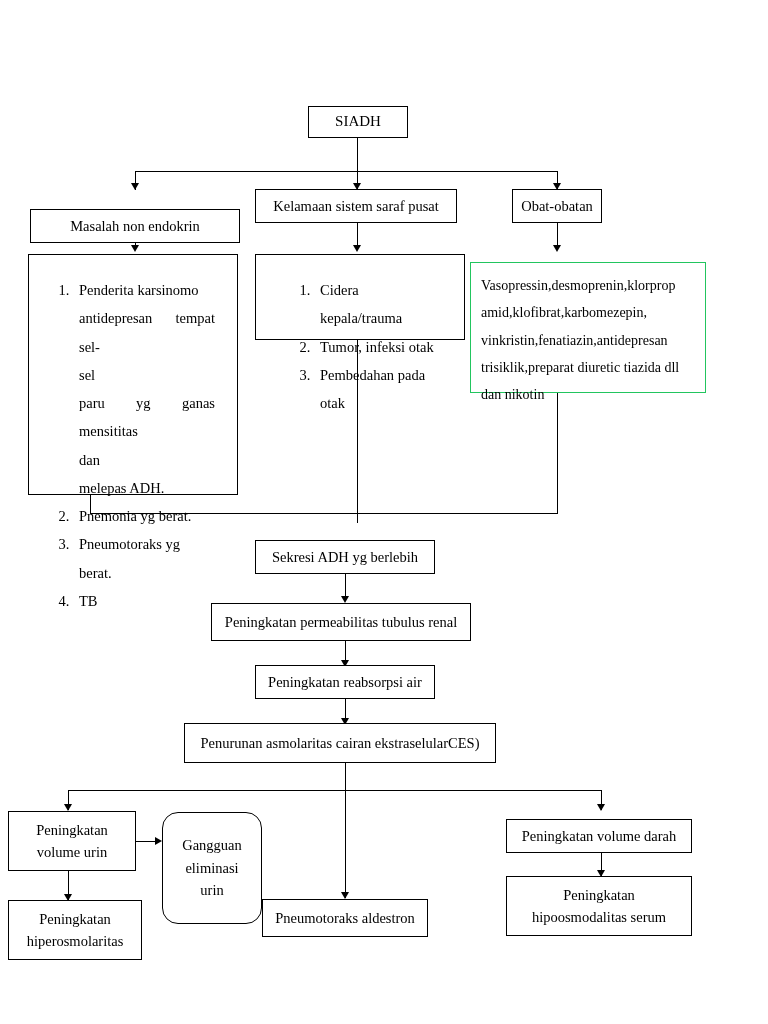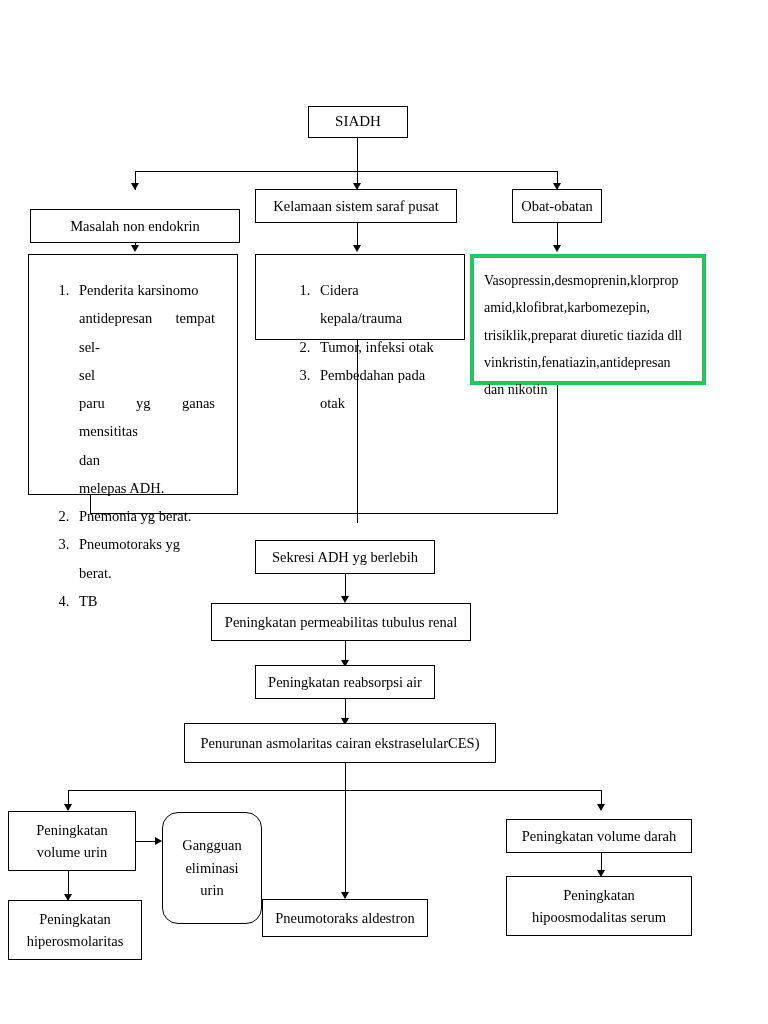--- a/index.html
+++ b/index.html
@@ -60,25 +60,26 @@
     display: block;
   }
   .listbox.just ol li .jline {
     display: block;
     text-align: justify;
     text-align-last: justify;
   }
   .plainbox {
     position: absolute;
     box-sizing: border-box;
-    border: 4px solid #22c55e;
+    border: 1px solid #22c55e;
     background: #ffffff;
     z-index: 3;
     padding: 9px 10px;
     line-height: 1.95;
+    margin-top: 8px;
   }
   .plainbox .ln {
     display: block;
   }
   
   .vline, .hline {
     position: absolute;
     background: #000000;
     z-index: 1;
   }
@@ -178,22 +179,22 @@
       </li>
       <li>
         <span class="sub">Pembedahan pada otak</span>
       </li>
     </ol>
   </div>
 
   <div class="plainbox fs14" style="left:470px; top:254px; width:236px; height:131px;">
     <span class="ln">Vasopressin,desmoprenin,klorprop</span>
     <span class="ln">amid,klofibrat,karbomezepin,</span>
+    <span class="ln">vinkristin,fenatiazin,antidepresan</span>
     <span class="ln">trisiklik,preparat diuretic tiazida dll</span>
-    <span class="ln">vinkristin,fenatiazin,antidepresan</span>
     <span class="ln">dan nikotin</span>
   </div>
 
   <div class="vline" style="left:90px; top:495px; width:1px; height:18px;"></div>
 
   <div class="vline" style="left:557px; top:385px; width:1px; height:128px;"></div>
 
   <div class="vline" style="left:357px; top:340px; width:1px; height:173px;"></div>
 
   <div class="hline" style="left:90px; top:513px; width:468px; height:1px;"></div>

